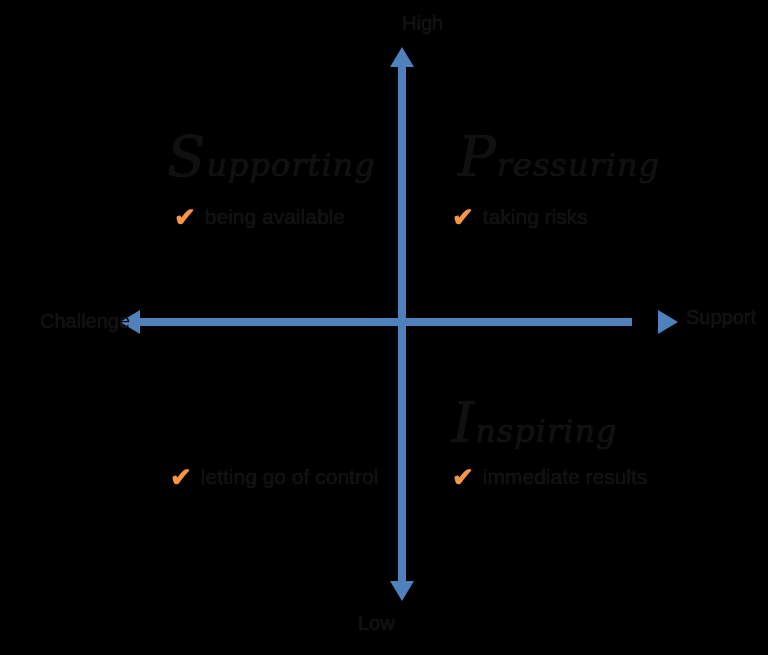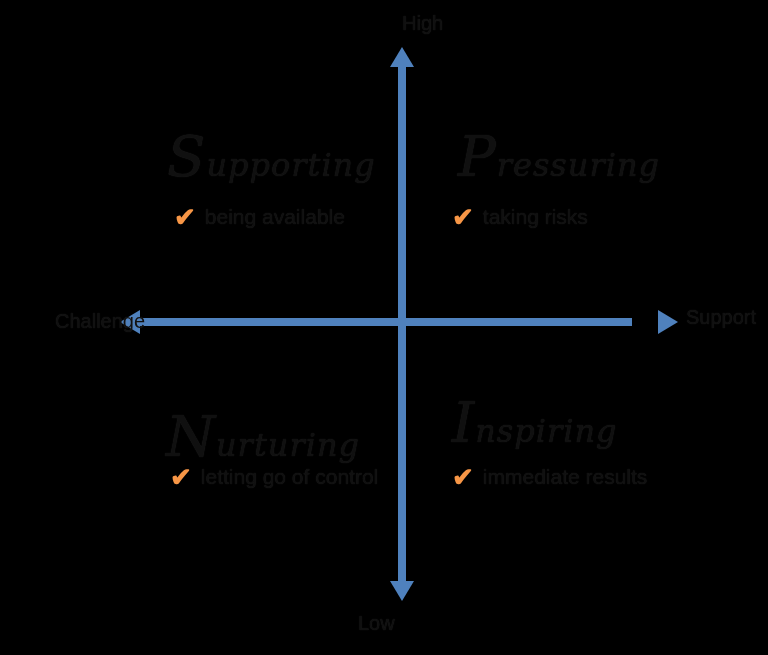--- a/index.html
+++ b/index.html
@@ -40,36 +40,35 @@
 
   <div class="shaft" id="v-shaft"></div>
   <div class="shaft" id="h-shaft"></div>
   <div class="head" id="head-up"></div>
   <div class="head" id="head-down"></div>
   <div class="head" id="head-left"></div>
   <div class="head" id="head-right"></div>
 
   <div class="axis-label ghost" style="left:402px;top:12px;">High</div>
   <div class="axis-label ghost" style="left:358px;top:612px;">Low</div>
-  <div class="axis-label ghost" style="left:40px;top:310px;margin-left:15px;">Challenge</div>
+  <div class="axis-label ghost" style="left:40px;top:310px;">Challenge</div>
   <div class="axis-label ghost" style="left:686px;top:306px;">Support</div>
 
   <div class="q-title ghost" style="left:167px;top:124px;">Supporting</div>
   <div class="q-item" style="left:174px;top:204px;">
     <span class="check">✔</span>
     <span class="ghost">being available</span>
   </div>
 
   <div class="q-title ghost" style="left:458px;top:124px;">Pressuring</div>
   <div class="q-item" style="left:452px;top:204px;">
     <span class="check">✔</span>
     <span class="ghost">taking risks</span>
   </div>
 
-  <div class="q-title ghost" style="left:166px;top:404px;">Nurturing</div>
   <div class="q-item" style="left:170px;top:464px;">
     <span class="check">✔</span>
     <span class="ghost">letting go of control</span>
   </div>
 
   <div class="q-title ghost" style="left:452px;top:390px;">Inspiring</div>
   <div class="q-item" style="left:452px;top:464px;">
     <span class="check">✔</span>
     <span class="ghost">immediate results</span>
   </div>

